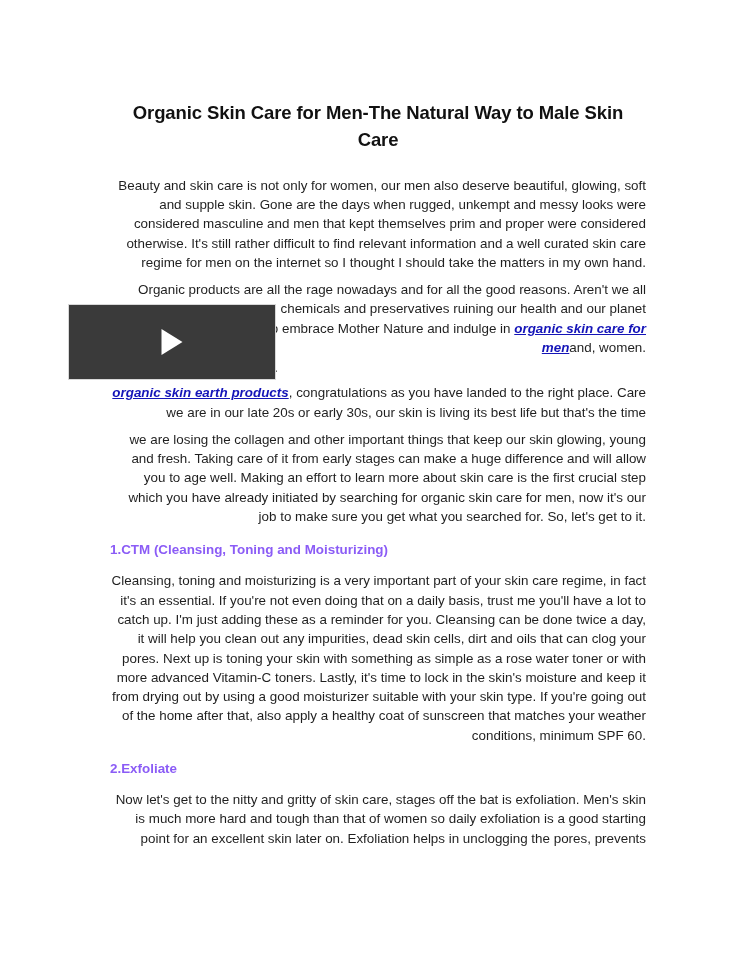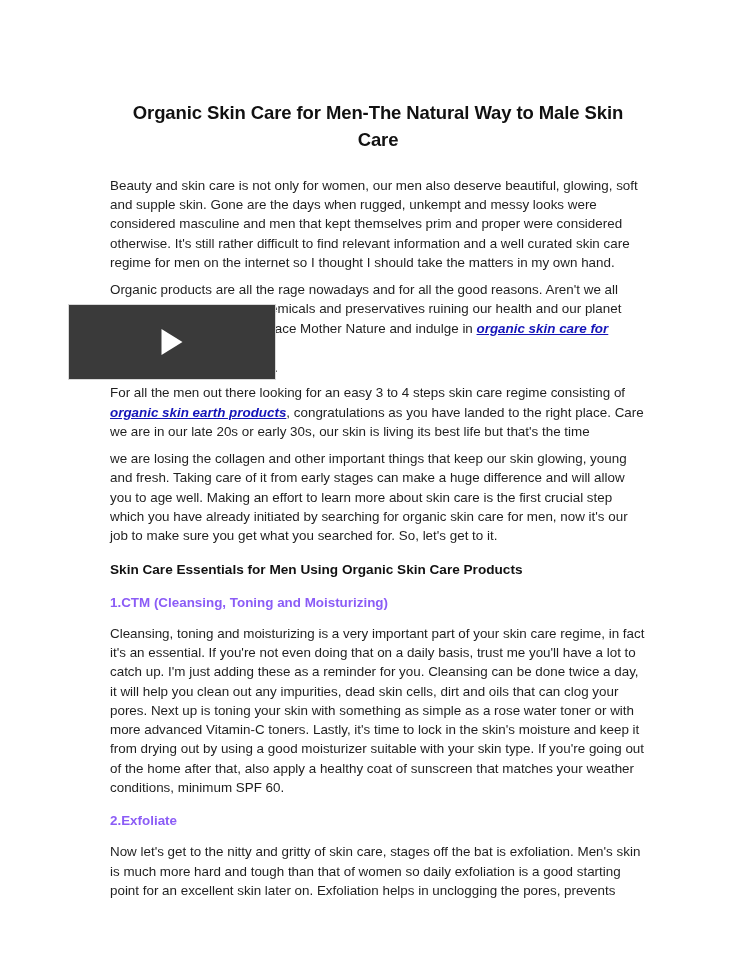--- a/index.html
+++ b/index.html
@@ -35,21 +35,21 @@
     line-height: 1.45;
     text-align: center;
     margin: 0 0 22px 0;
     letter-spacing: -0.1px;
     color: #111111;
   }
   p.para {
     font-size: 13.4px;
     line-height: 19.3px;
     margin: 0 0 8px 0;
-    text-align: left;
+    text-align: right;
     color: #1f1f1f;
   }
   p.para.tight {
     margin-bottom: 0;
   }
   a.doc-link {
     color: #1414b8;
     text-decoration: underline;
     font-style: italic;
     font-weight: bold;
@@ -112,29 +112,27 @@
     <p class="para">Beauty and skin care is not only for women,  our men also deserve beautiful, glowing, soft and supple skin. Gone are the days when rugged, unkempt and messy looks were considered masculine  and men that kept themselves prim and proper were considered otherwise.  It's still rather difficult to find relevant information and a well curated skin care regime for men on the internet so I thought I should take the matters in my own hand.</p>
 
     <p class="para tight">Organic products are all the rage nowadays and for all the good reasons. Aren't we all done with these harmful chemicals  and preservatives ruining our health and our planet</p>
 
     <p class="para">
       <span>earth, sigh! It's time to embrace Mother Nature and indulge in </span><a class="doc-link" href="#">organic skin care for men</a><span>and, women.</span>
     </p>
 
     <div class="dash-sep">-</div>
 
-    <p class="para tight">For all the men out there looking for an easy 3 to 4 steps skin care regime consisting of</p>
 
     <p class="para">
       <a class="doc-link" href="#">organic skin  earth products</a><span>,  congratulations as you have landed to the right place. Care we are in our late 20s or early 30s, our skin is living its best life but that's the time</span>
     </p>
 
     <p class="para">we are losing the collagen and other important things that keep our skin glowing, young and fresh. Taking care of it from early stages can make  a huge difference and will  allow you to age well.  Making an effort to learn more about skin care is the first crucial step which  you have already initiated by searching for organic skin care for men,  now it's our job to make sure you get what you searched for. So, let's get to it.</p>
 
-    <h2 class="sub-head">Skin Care Essentials for Men Using Organic Skin Care Products</h2>
 
     <h3 class="sub-head2">1.CTM (Cleansing, Toning and Moisturizing)</h3>
 
     <p class="para">Cleansing, toning and moisturizing  is a very important part of your skin care regime, in fact it's an essential. If you're not even doing that on a daily basis, trust me you'll have a lot to catch up. I'm  just adding these as a reminder for you. Cleansing can be done  twice  a day, it will  help you clean out any impurities,  dead skin cells, dirt and oils that can clog your pores. Next  up is toning your skin with  something as simple as a rose water toner or with more advanced Vitamin-C  toners. Lastly, it's time to lock in the skin's moisture and keep it from drying out by using a good moisturizer suitable with your skin type. If you're going out of the home after that, also apply a healthy coat of sunscreen that matches your weather conditions, minimum  SPF 60.</p>
 
     <h3 class="sub-head2">2.Exfoliate</h3>
 
     <p class="para">Now let's get to the nitty and gritty of skin care, stages off the bat is exfoliation.  Men's skin is much more hard and tough than that of women  so daily exfoliation  is a good starting point for an excellent  skin later on. Exfoliation  helps in unclogging the pores, prevents</p>
 
   </div>

